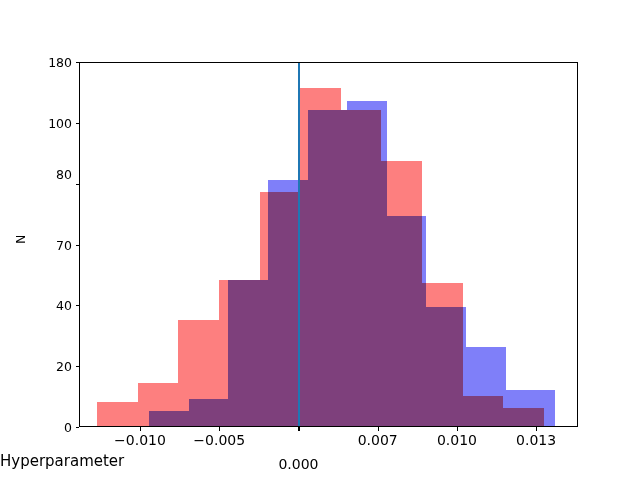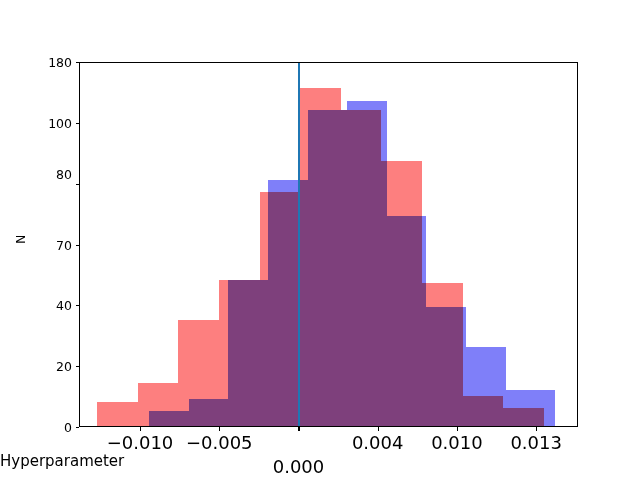--- a/index.html
+++ b/index.html
@@ -4,21 +4,21 @@
 <style>
   html,body{margin:0;padding:0;}
   body{width:640px;height:480px;background:#ffffff;font-family:"DejaVu Sans",sans-serif;overflow:hidden;}
   #fig{position:relative;width:640px;height:480px;background:#ffffff;}
   #title{position:absolute;left:0;top:30px;width:640px;text-align:center;font-size:15.5px;color:#000;letter-spacing:0px;}
   #plot{position:absolute;left:79px;top:62px;width:499px;height:365px;background:#ffffff;box-sizing:border-box;border:1.1px solid #000;overflow:hidden;}
   .bar{position:absolute;bottom:0;}
   .vline{position:absolute;top:0;bottom:0;width:2px;background:#1f77b4;}
   .ytick{position:absolute;right:641px;font-size:12.5px;color:#000;text-align:right;transform:translateY(-50%);white-space:nowrap;}
   .ytickmark{position:absolute;width:3.5px;height:1.1px;background:#000;}
-  .xtick{position:absolute;top:432px;font-size:18px;color:#000;text-align:center;transform:translateX(-50%);white-space:nowrap;}
+  .xtick{position:absolute;top:432px;font-size:14px;color:#000;text-align:center;transform:translateX(-50%);white-space:nowrap;}
   .xtickmark{position:absolute;top:427px;width:1.1px;height:3.5px;background:#000;}
   #ylabel{position:absolute;left:13px;top:244px;font-size:12.5px;color:#000;transform:rotate(-90deg);transform-origin:left top;white-space:nowrap;}
   #xlabel{position:absolute;left:0;top:452px;width:640px;font-size:15px;color:#000000;}
 </style>
 </head>
 <body>
 
 <div id="fig">
 
 
@@ -40,21 +40,21 @@
       <div class="ytick" style="right: 568px; top: 122.833px;">100</div>
       <div class="ytickmark" style="left: 75.5px; top: 62px;"></div>
       <div class="ytick" style="right: 568px; top: 62px;">180</div>
       <div class="xtickmark" style="left: 140.008px;"></div>
       <div class="xtick" style="left: 140.008px;">−0.010</div>
       <div class="xtickmark" style="left: 219.24px;"></div>
       <div class="xtick" style="left: 219.24px;">−0.005</div>
       <div class="xtickmark" style="left: 298.471px;"></div>
       <div class="xtick" style="left: 298.471px; margin-top: 24px;">0.000</div>
       <div class="xtickmark" style="left: 377.703px;"></div>
-      <div class="xtick" style="left: 377.703px;">0.004</div>
+      <div class="xtick" style="left: 377.703px;">0.007</div>
       <div class="xtickmark" style="left: 456.934px;"></div>
       <div class="xtick" style="left: 456.934px;">0.010</div>
       <div class="xtickmark" style="left: 536.166px;"></div>
       <div class="xtick" style="left: 536.166px;">0.013</div>
     </div>
 
   <div id="plot">
     <div id="bars-a">
         <div class="bar" style="left: 17.2725px; width: 40.5665px; height: 24.3333px; background: rgb(253, 127, 127); mix-blend-mode: multiply;"></div>
         <div class="bar" style="left: 57.839px; width: 40.5665px; height: 42.5833px; background: rgb(253, 127, 127); mix-blend-mode: multiply;"></div>

